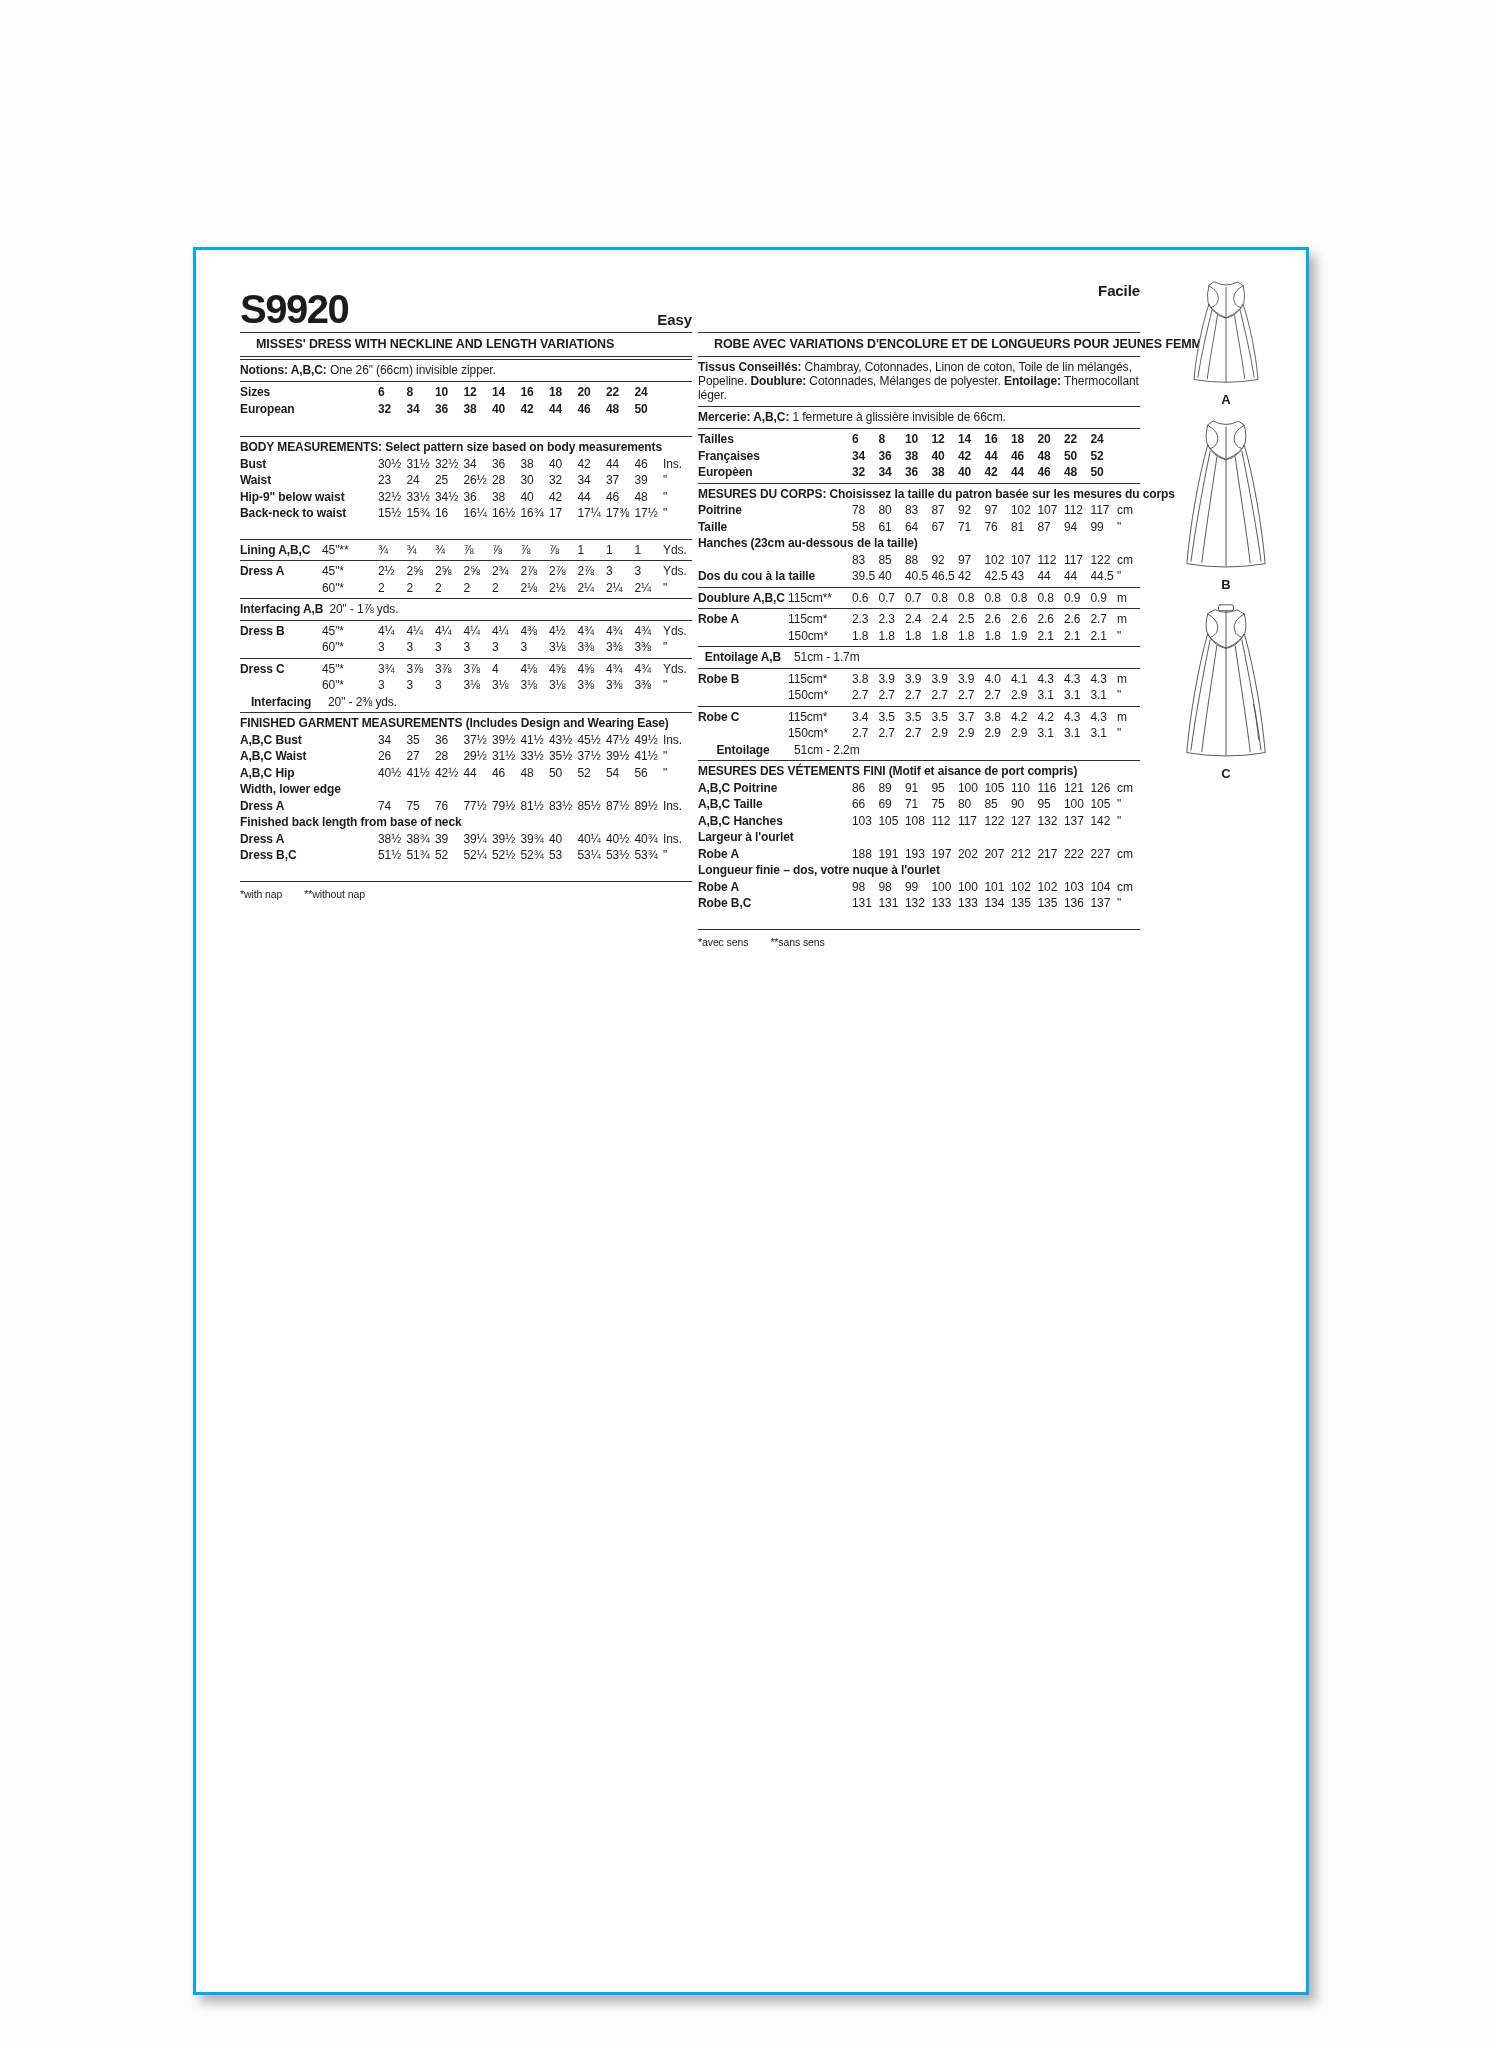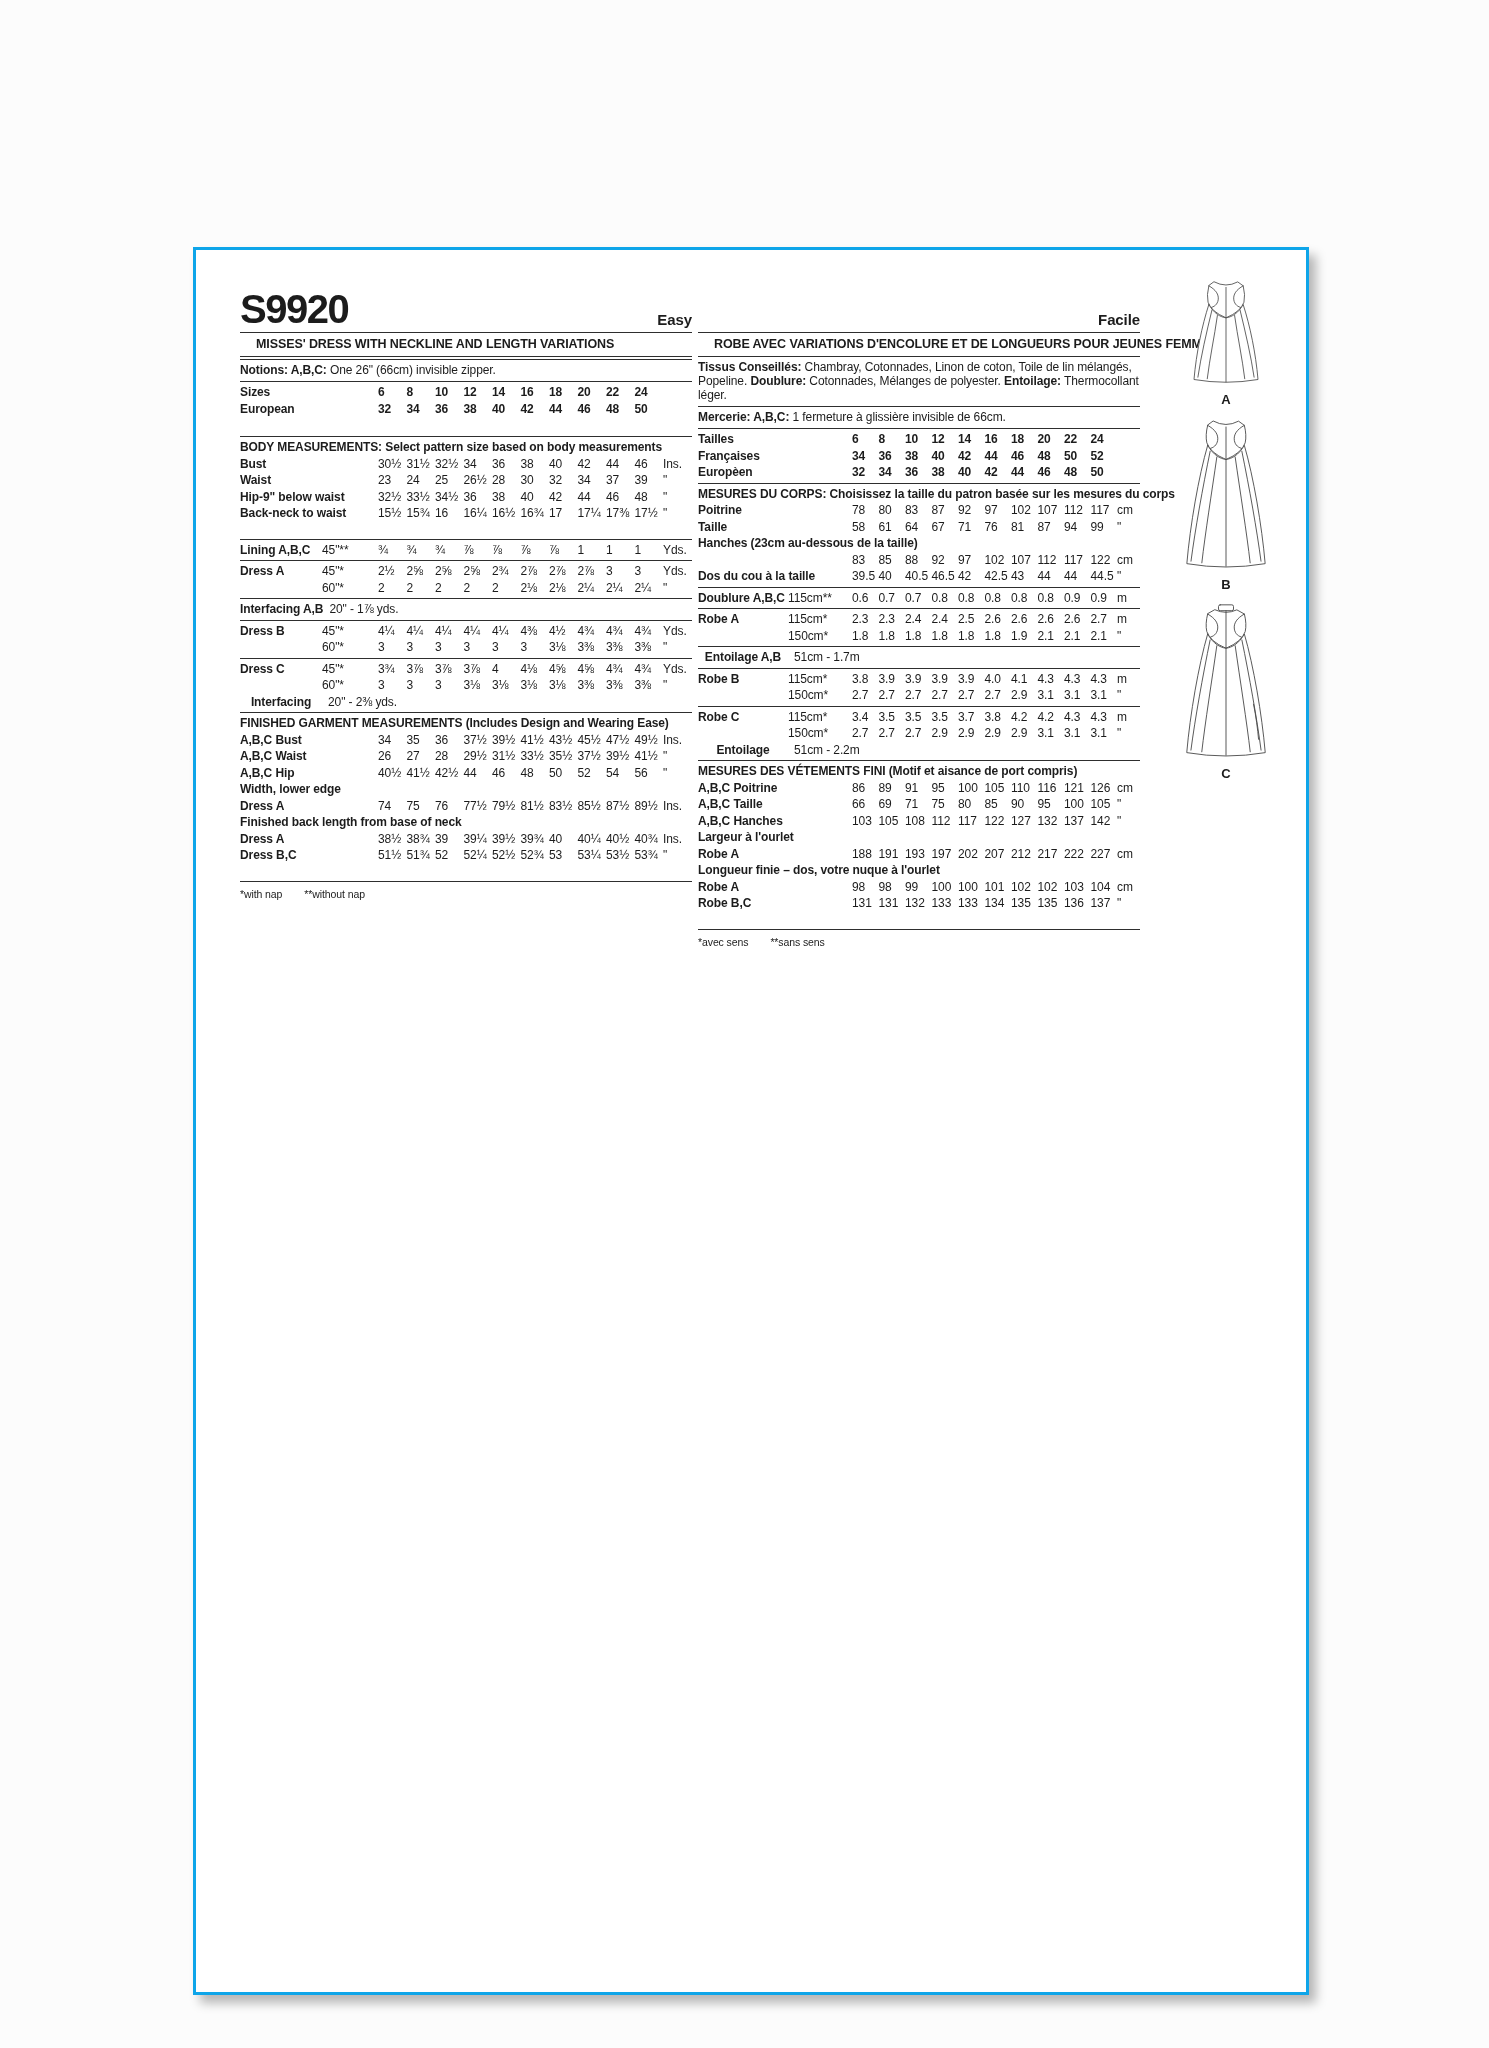--- a/index.html
+++ b/index.html
@@ -8,21 +8,21 @@
   .page{position:absolute;left:193px;top:247px;width:1110px;height:1742px;background:#ffffff;
         border:3px solid #0ea5e9;box-shadow:7px 8px 10px rgba(0,0,0,0.28);}
   .content{position:absolute;left:44px;top:32px;display:flex;letter-spacing:-0.1px;}
   .col-en{width:452px;flex:none;}
   .col-fr{width:442px;flex:none;margin-left:6px;}
   .col-views{width:164px;flex:none;margin-left:4px;display:flex;flex-direction:column;align-items:center;}
 
   .brand{display:flex;justify-content:space-between;align-items:flex-end;height:46px;padding-bottom:2px;}
   .pattern-num{font-size:40px;font-weight:700;letter-spacing:-1.5px;line-height:38px;}
   .difficulty{font-size:15px;font-weight:700;}
-  .brand-fr{display:flex;justify-content:flex-end;align-items:flex-end;height:46px;padding-bottom:2px;}
+  .brand-fr{display:flex;justify-content:flex-end;height:46px;padding-bottom:2px;}
 
   .rule{border-top:1.3px solid #2e2e2e;height:0;margin:2px 0;}
   .mt16{margin-top:17px;}
   .doc-title{font-size:12.5px;font-weight:700;line-height:17px;padding:1px 16px;white-space:nowrap;}
   .rich{font-size:12px;line-height:14px;margin:0;padding:1px 0 2px;}
   .rich b{font-weight:700;}
   .sec-head{font-size:12px;font-weight:700;line-height:16.5px;white-space:nowrap;}
   .gap17{height:17px;}
 
   .tbl{width:100%;}

